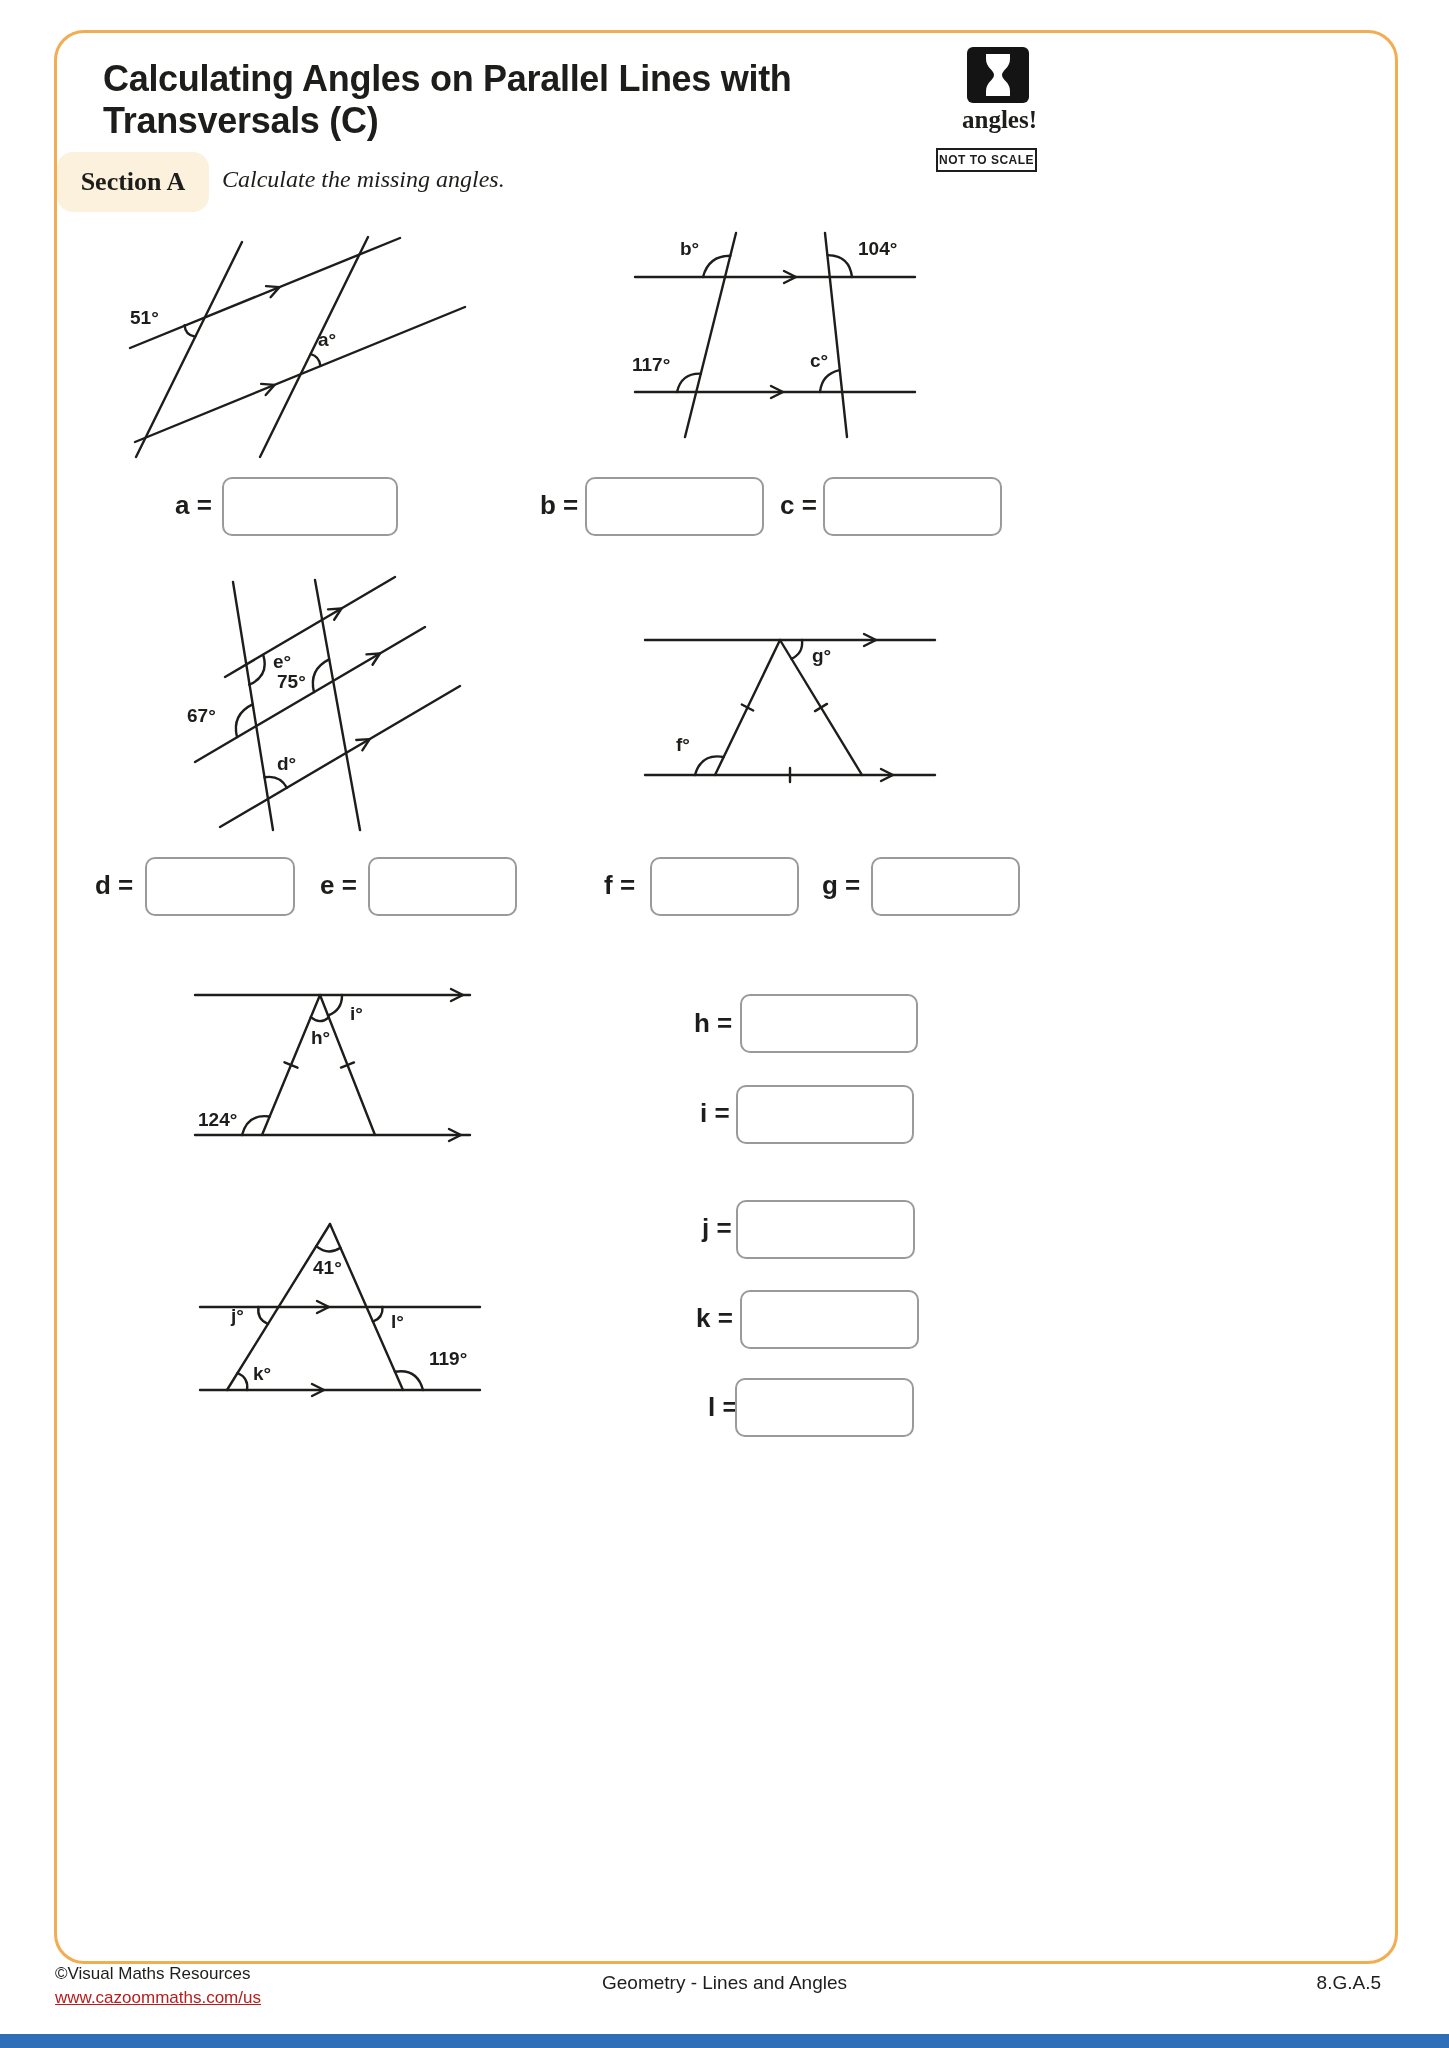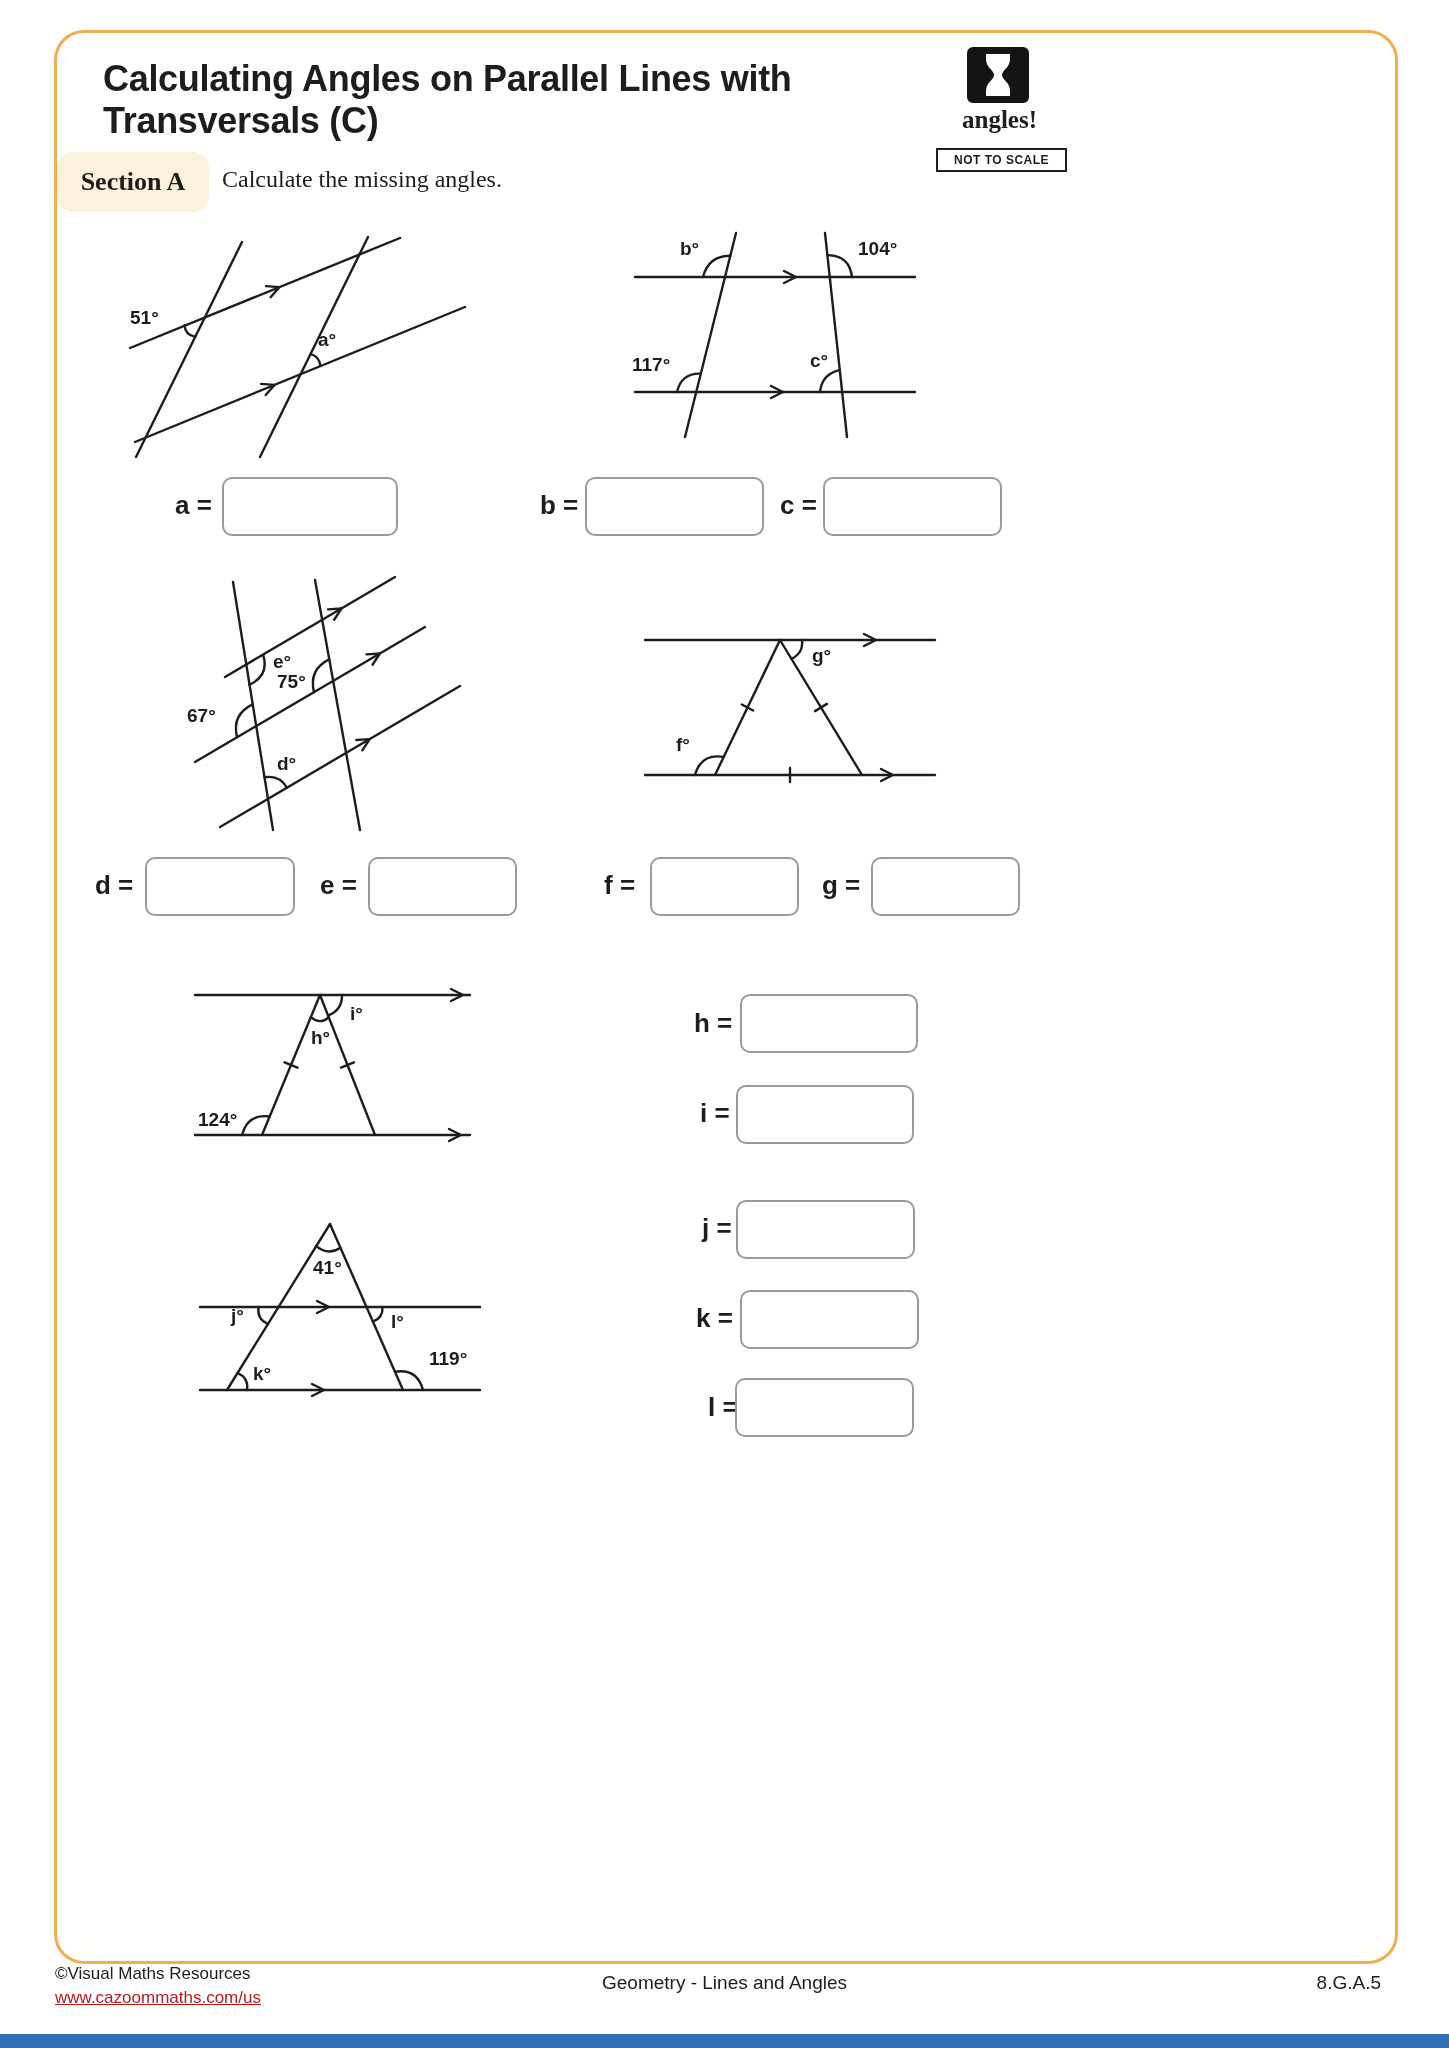--- a/index.html
+++ b/index.html
@@ -6,26 +6,26 @@
   .page{position:relative;width:1449px;height:2048px;background:#fff;overflow:hidden;
         font-family:"Liberation Sans",sans-serif;color:#1d1d1b;}
   .border-frame{position:absolute;left:54px;top:30px;width:1338px;height:1928px;
         border:3px solid #f1ad52;border-radius:30px;}
   .title{position:absolute;left:95px;top:50px;width:780px;margin:8px;
         font-size:36px;font-weight:700;line-height:1.16;letter-spacing:-0.3px;}
   .logo{position:absolute;left:962px;top:46px;width:72px;text-align:center;}
   .logo-icon{display:block;margin:0 auto;}
   .logo-text{font-family:"Liberation Serif",serif;font-weight:700;font-size:25px;margin-top:2px;}
   .nts{position:absolute;left:936px;top:148px;border:2px solid #1d1d1b;background:#fff;
-        font-size:12px;font-weight:700;padding:3px 16px;letter-spacing:0.5px;}
+        font-size:12px;font-weight:700;padding:3px 1px;letter-spacing:0.5px;}
   .section-blob{position:absolute;left:57px;top:152px;width:152px;height:60px;
         background:#fbf1dd;border-radius:16px;display:flex;align-items:center;justify-content:center;}
   .section-label{font-family:"Liberation Serif",serif;font-weight:700;font-size:26px;}
   .instruction{position:absolute;left:222px;top:166px;font-family:"Liberation Serif",serif;
-        font-size:24px;}
+        font-style:italic;font-size:24px;}
   .diag{position:absolute;}
   .diag line,.diag path{stroke:#1d1d1b;stroke-width:2.4;fill:none;stroke-linecap:round;stroke-linejoin:round;}
   .diag text{font-family:"Liberation Sans",sans-serif;font-weight:700;font-size:19px;fill:#1d1d1b;stroke:none;}
   .alabel{position:absolute;font-size:26px;font-weight:700;}
   .abox{position:absolute;height:55px;border:2px solid #9a9a9a;border-radius:10px;background:#fff;}
   .footer-copy{position:absolute;left:55px;top:1964px;font-size:17px;}
   .footer-link{position:absolute;left:55px;top:1988px;font-size:17px;color:#b91c1c;
         text-decoration:underline;cursor:pointer;}
   .footer-center{position:absolute;left:0;right:0;top:1972px;text-align:center;font-size:19px;}
   .footer-code{position:absolute;right:68px;top:1972px;font-size:19px;}

